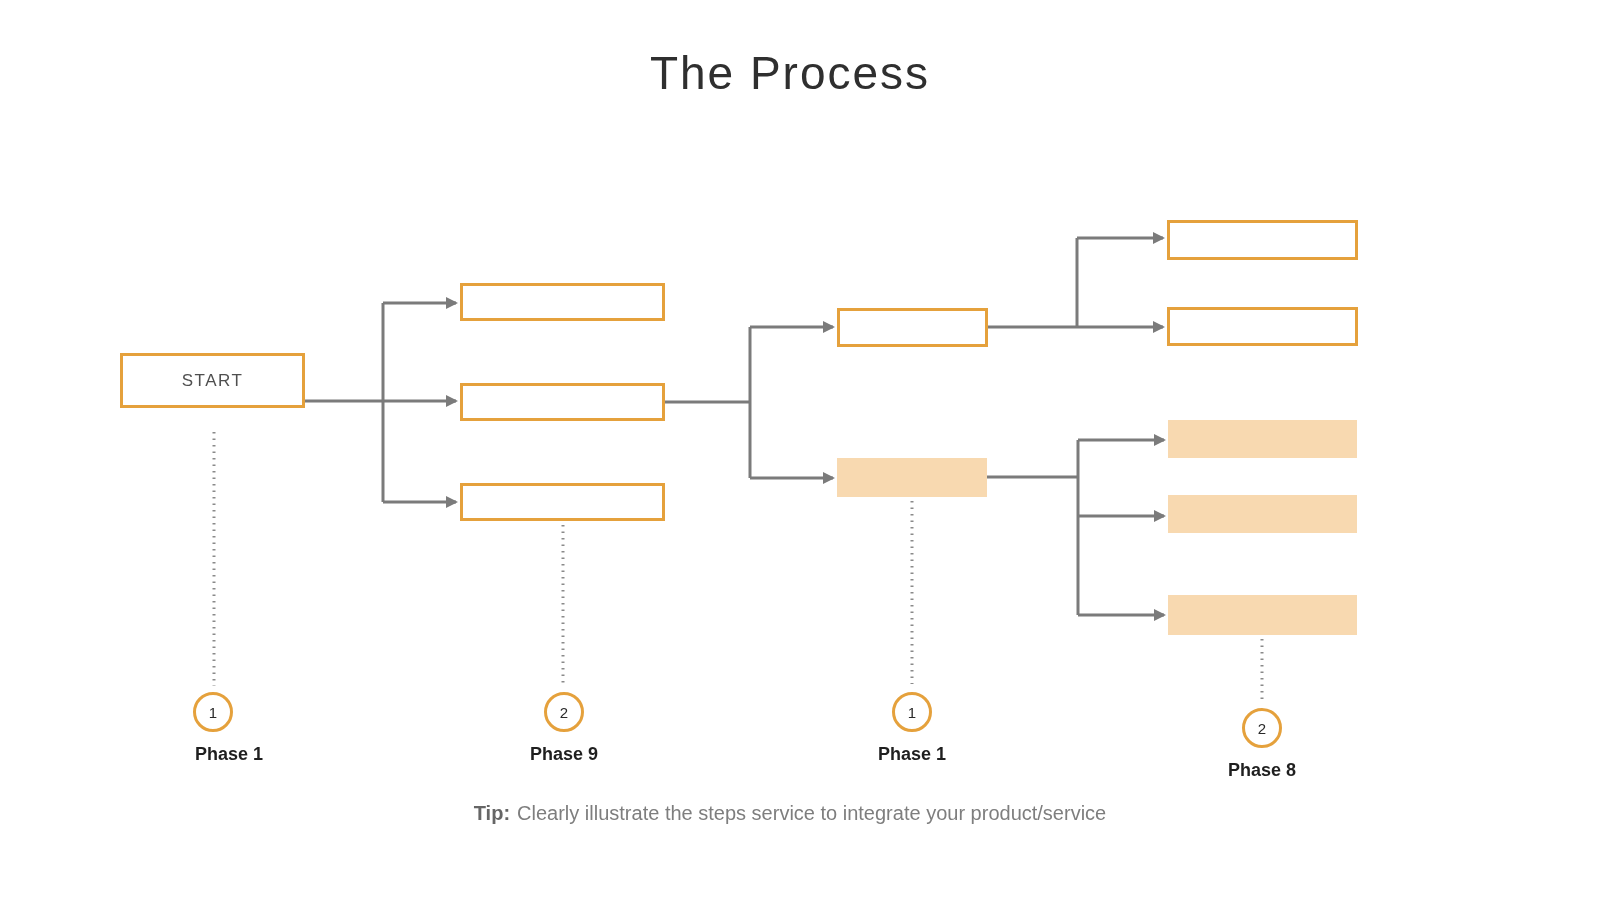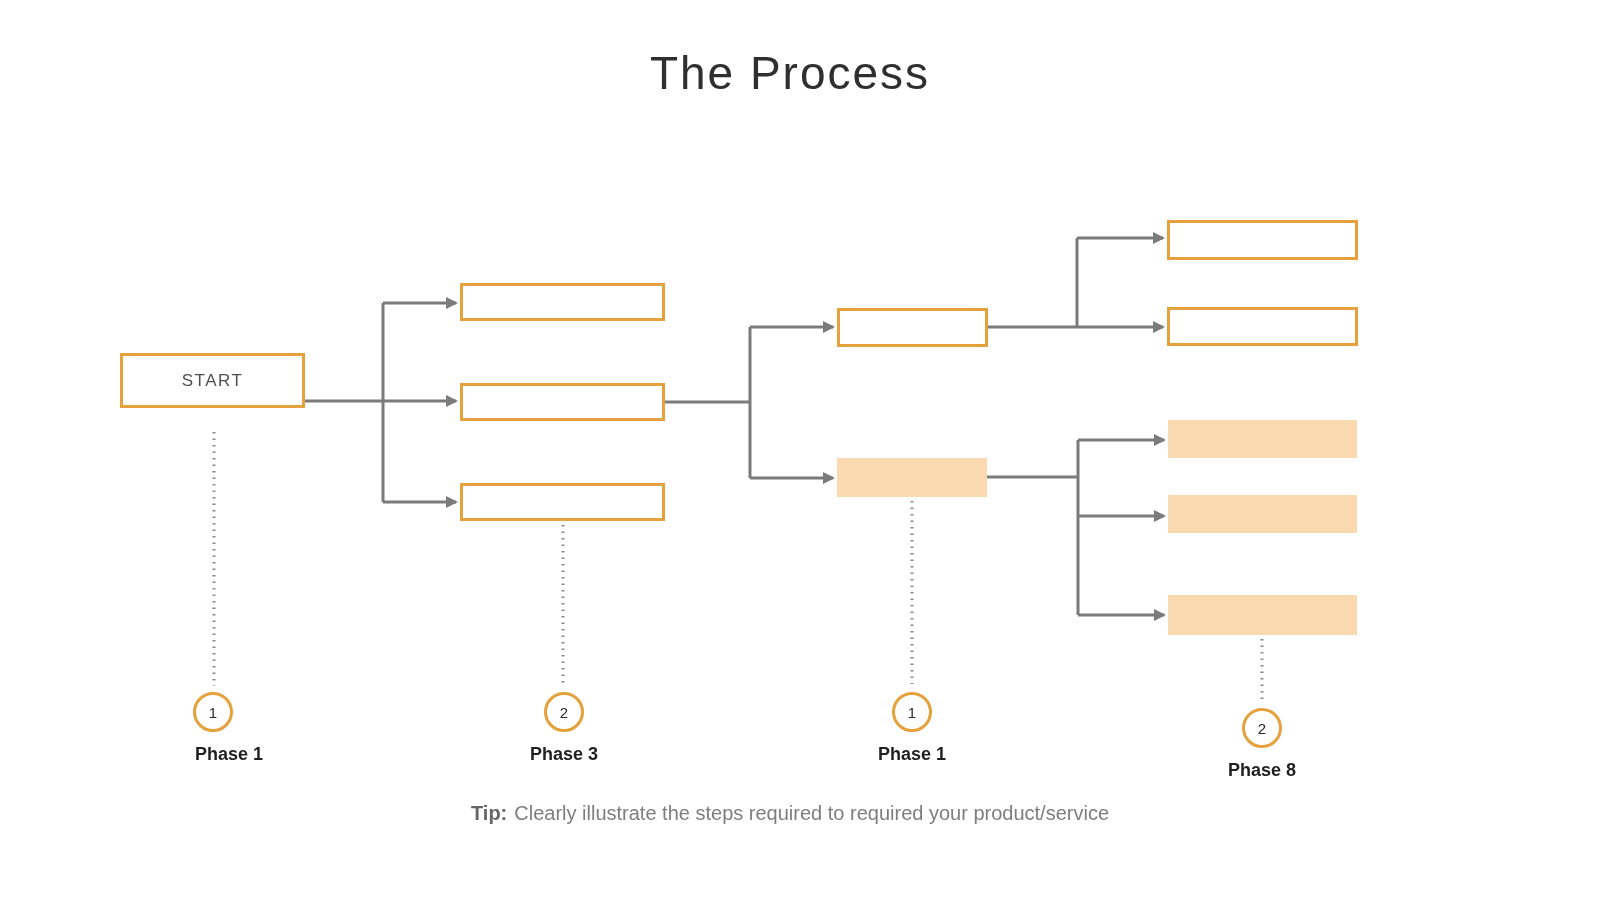--- a/index.html
+++ b/index.html
@@ -167,19 +167,19 @@
   <span>2</span>
 </div>
 <div class="phase-circle c-3">
   <span>1</span>
 </div>
 <div class="phase-circle c-4">
   <span>2</span>
 </div>
 
 <div class="phase-label l-1">Phase 1</div>
-<div class="phase-label l-2">Phase 3</div>
+<div class="phase-label l-2">Phase 9</div>
 <div class="phase-label l-3">Phase 1</div>
 <div class="phase-label l-4">Phase 8</div>
 
 <div class="tip-line">
-  <span class="tip-prefix">Tip:</span><span>Clearly illustrate the steps required to required your product/service</span>
+  <span class="tip-prefix">Tip:</span><span>Clearly illustrate the steps service to integrate your product/service</span>
 </div>
 
 </body></html>

